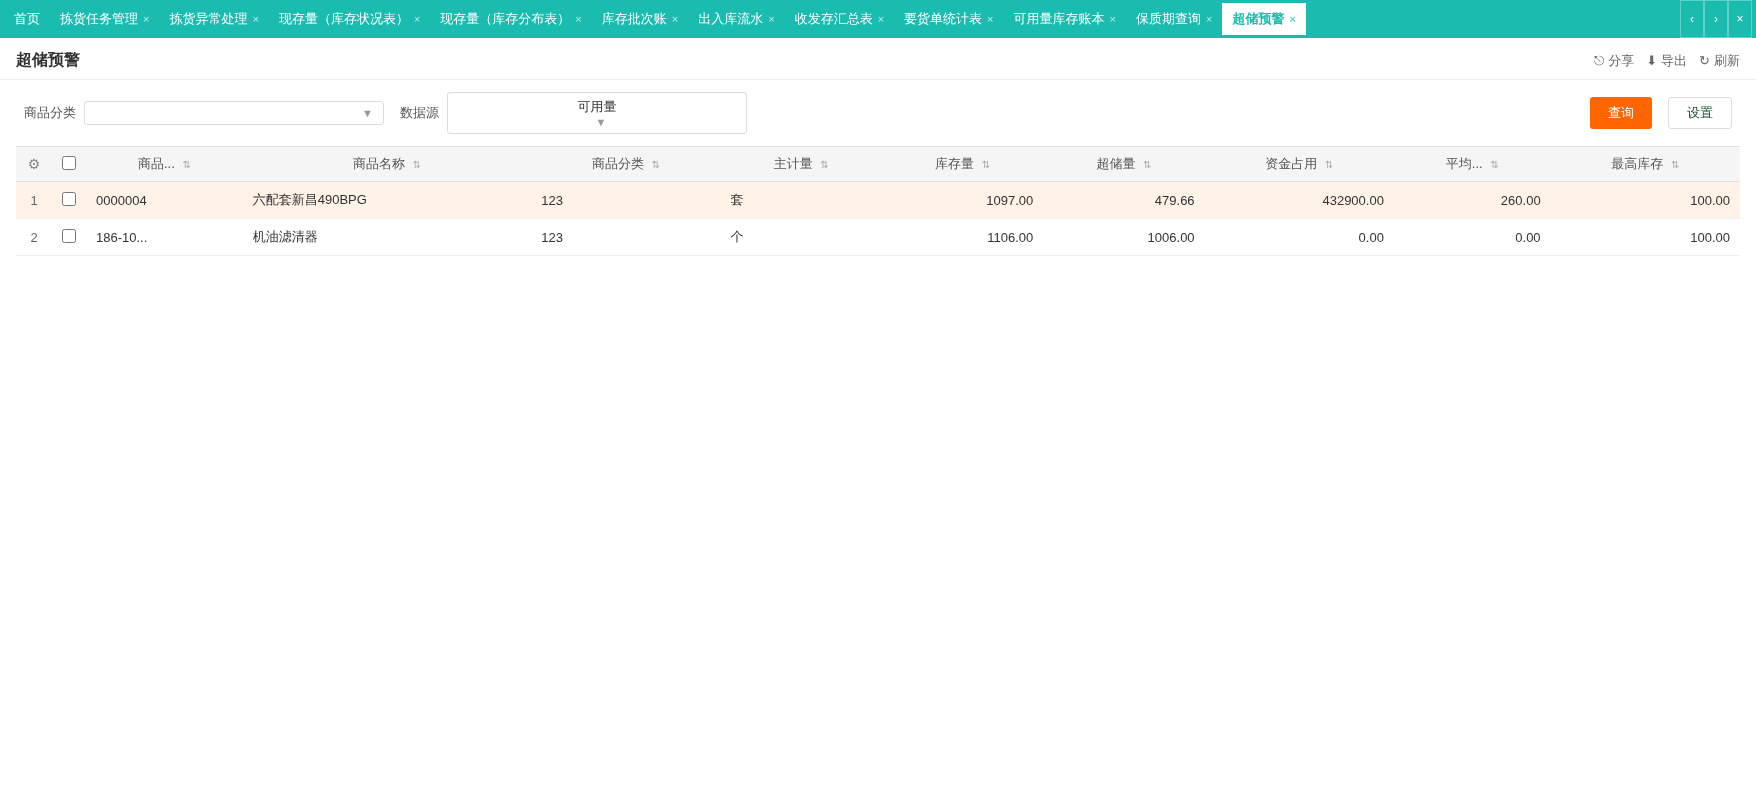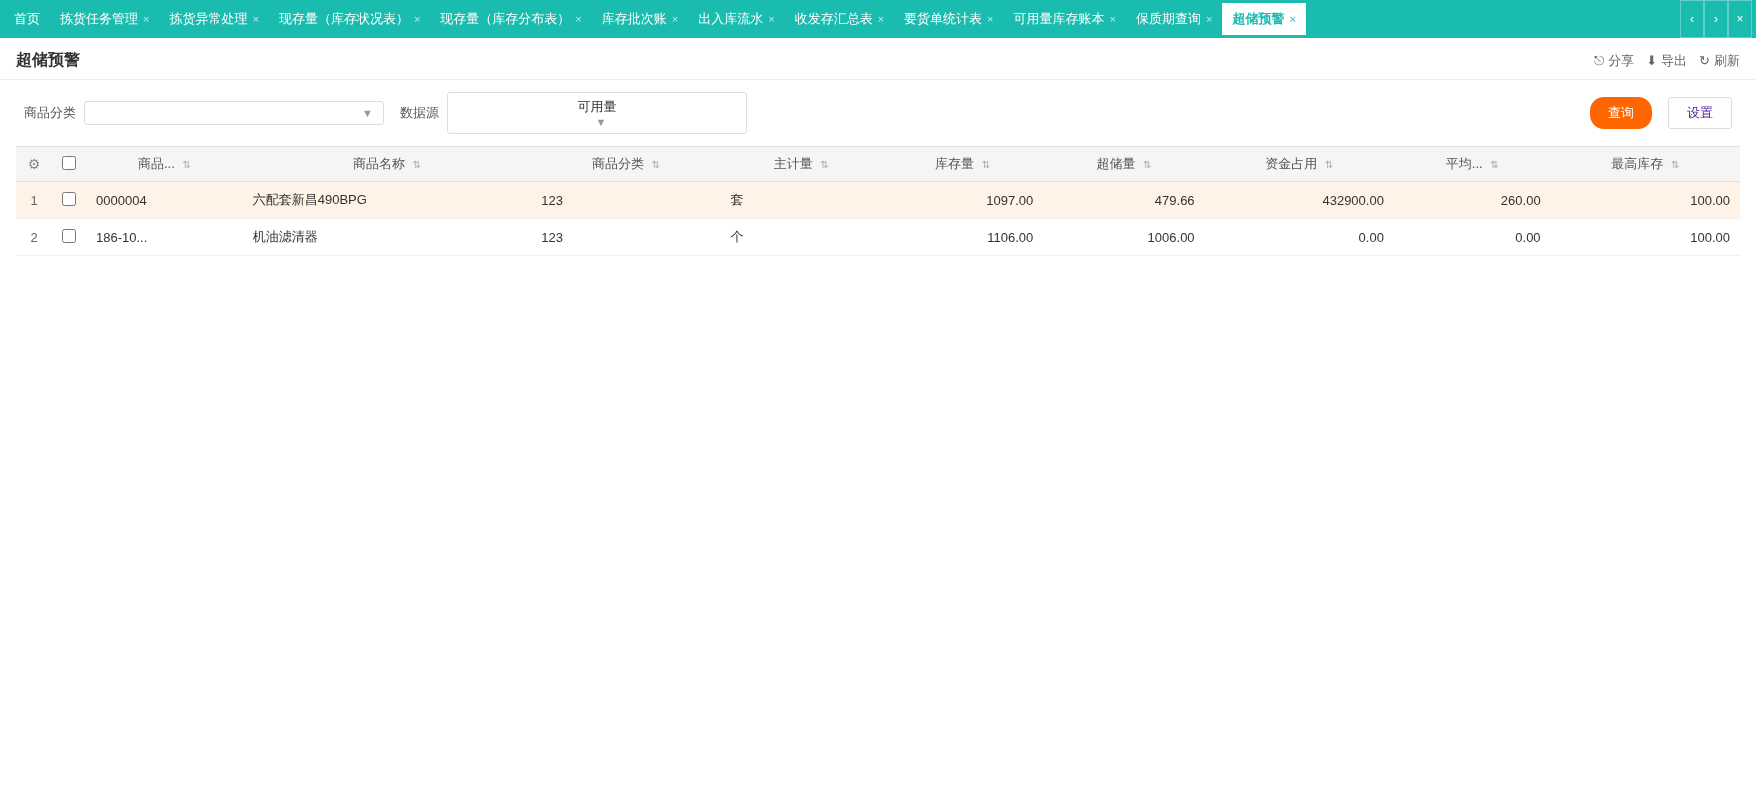--- a/index.html
+++ b/index.html
@@ -112,29 +112,29 @@
       justify-content: space-between;
       font-size: 13px;
       color: #333;
     }
     .filter-select .arrow { color: #999; font-size: 11px; margin-left: 8px; }
 
     .btn-query {
       background: #f60;
       color: #fff;
       border: none;
-      border-radius: 14px;
+      border-radius: 3px;
       padding: 7px 18px;
       font-size: 13px;
       cursor: pointer;
       margin-left: auto;
     }
     .btn-set {
       background: #fff;
-      color: #4c1d95;
+      color: #14532d;
       border: 1px solid #ddd;
       border-radius: 3px;
       padding: 6px 18px;
       font-size: 13px;
       cursor: pointer;
       margin-left: 8px;
     }
 
     
     .table-container {

